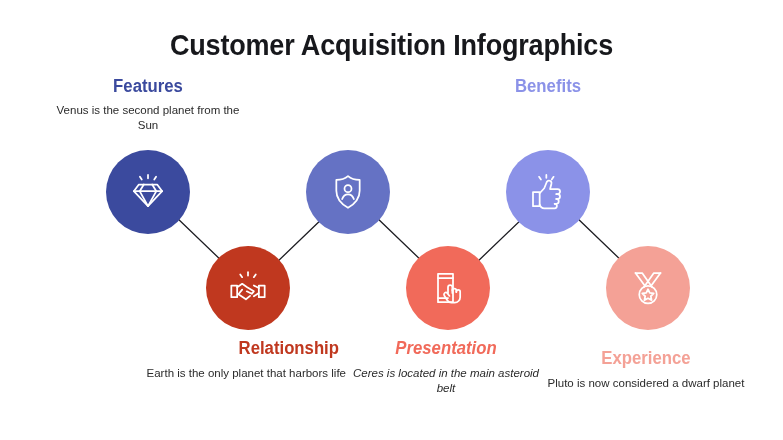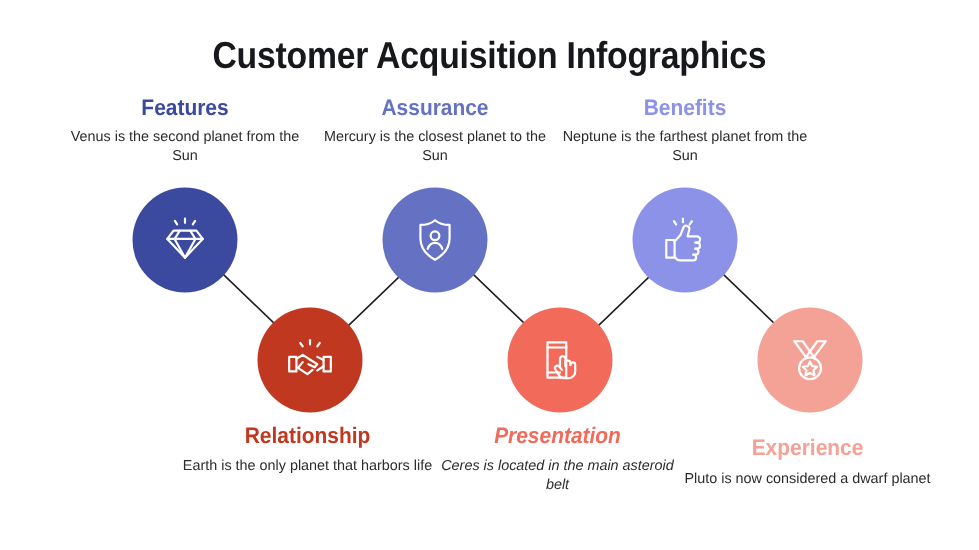--- a/index.html
+++ b/index.html
@@ -118,29 +118,25 @@
         <path d="M31 11 l2.3 -3.3"></path>
         <path d="M4 21 h7 v14 h-7 z"></path>
         <path d="M44 21 h-7 v14 h7 z"></path>
         <path d="M11 23 l6 -4 6 4 8 5 -2.5 3 -6 -3"></path>
         <path d="M37 24 l-6 -3"></path>
         <path d="M17 26 l-4.5 5.5 9 6 5 -4"></path>
         <path d="M31 34 l6 -4"></path>
       </svg>
     </span>
   </div>
-  <div class="textblock below" style="left:146px; top:338px;">
+  <div class="textblock below" style="left:146px; top:338px;text-align:right;">
     <p class="heading" style="color:#c0381f;">Relationship</p>
     <p class="body">Earth is the only planet that harbors life</p>
   </div>
 
-  <div class="textblock above" style="left:248px; top:76px;">
-    <p class="heading" style="color:#6572c4;">Assurance</p>
-    <p class="body">Mercury is the closest planet to the Sun</p>
-  </div>
   <div class="node" style="left:306px; top:150px; background:#6572c4;">
     <span>
       <svg width="40" height="40" viewBox="0 0 48 48" fill="none" stroke="#ffffff" stroke-width="2.1" stroke-linecap="round" stroke-linejoin="round">
         <path d="M24 5 c4 3.5 9 4.5 14 4.5 v13 c0 10 -7 16.5 -14 20.5
                  c-7 -4 -14 -10.5 -14 -20.5 v-13 c5 0 10 -1 14 -4.5 z"></path>
         <circle cx="24" cy="20" r="4.2"></circle>
         <path d="M17 32.5 c1.3 -4 4 -5.8 7 -5.8 c3 0 5.7 1.8 7 5.8"></path>
       </svg>
     </span>
   </div>
@@ -160,21 +156,20 @@
       </svg>
     </span>
   </div>
   <div class="textblock below" style="left:346px; top:338px;font-style:italic;">
     <p class="heading" style="color:#f16a5a;">Presentation</p>
     <p class="body">Ceres is located in the main asteroid belt</p>
   </div>
 
   <div class="textblock above" style="left:448px; top:76px;">
     <p class="heading" style="color:#8b92e8;">Benefits</p>
-    <p class="body">Neptune is the farthest planet from the Sun</p>
   </div>
   <div class="node" style="left:506px; top:150px; background:#8b92e8;">
     <span>
       <svg width="40" height="40" viewBox="0 0 48 48" fill="none" stroke="#ffffff" stroke-width="2.1" stroke-linecap="round" stroke-linejoin="round">
         <path d="M22 7 v-3.5"></path>
         <path d="M15.5 9 l-2.2 -3.2"></path>
         <path d="M28.5 9 l2.2 -3.2"></path>
         <path d="M6 24 h8 v17 h-8 z"></path>
         <path d="M14 25.5 l5.5 -6 3 -7.5 a3 3 0 0 1 5.6 2
                  l-1.6 6.5 h9 a3 3 0 0 1 0 6 h-1.5"></path>

